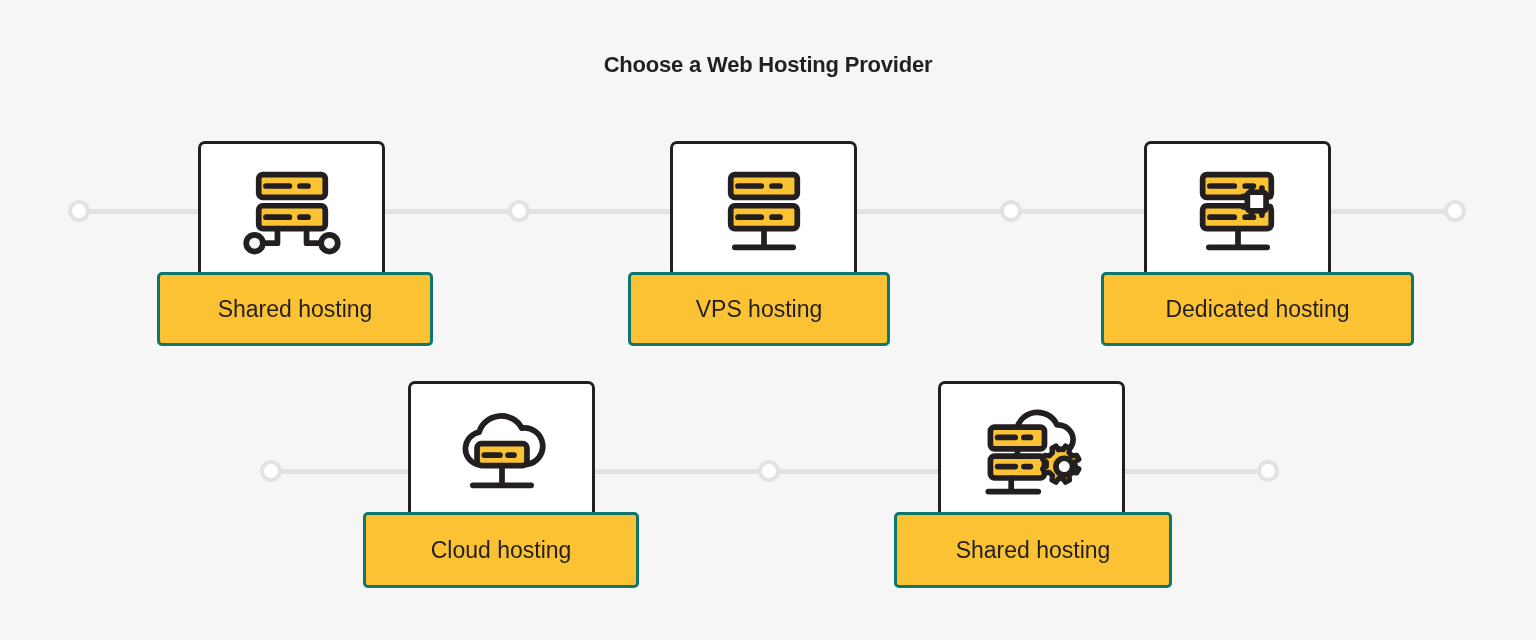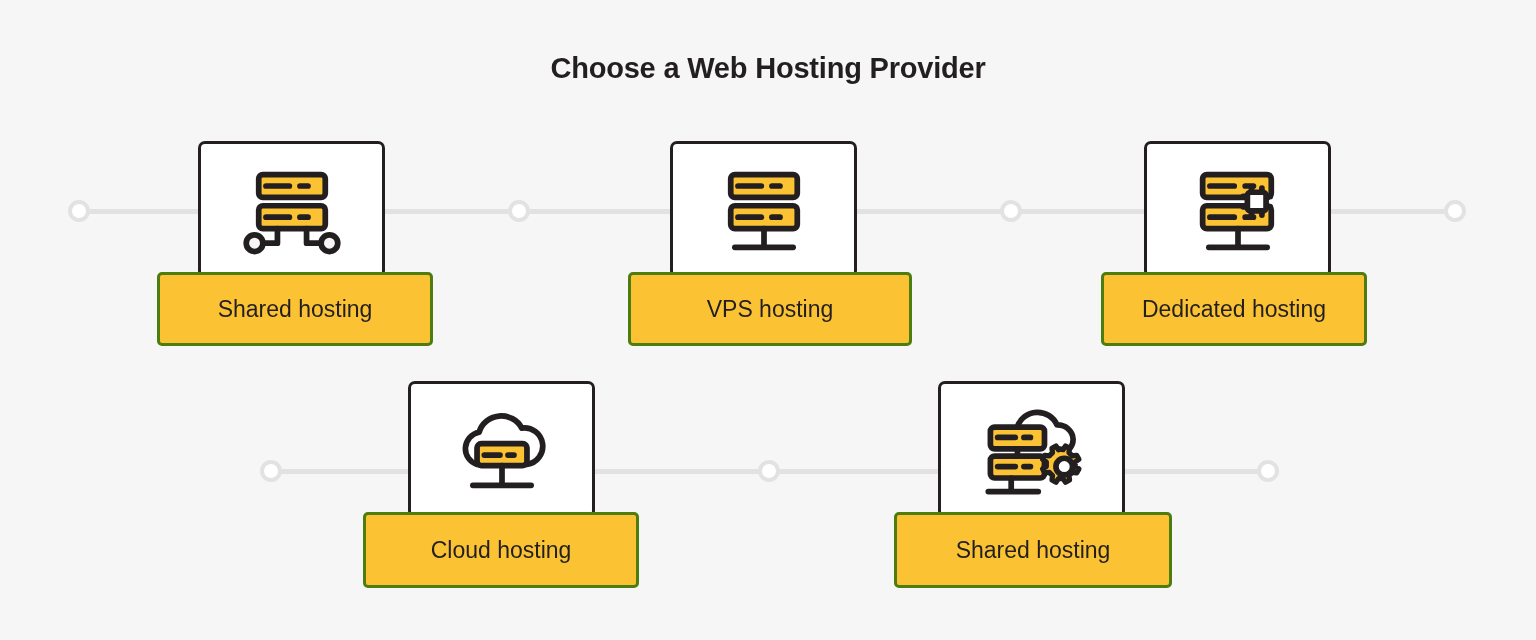--- a/index.html
+++ b/index.html
@@ -18,21 +18,21 @@
     width: 1536px;
     height: 640px;
     background: #f6f6f6;
   }
   .title {
     position: absolute;
     left: 0;
     top: 52px;
     width: 1536px;
     text-align: center;
-    font-size: 29px;
+    font-size: 22px;
     font-weight: bold;
     color: #231f20;
     letter-spacing: -0.2px;
   }
   
   .rail {
     position: absolute;
     height: 5px;
     background: #e2e2e2;
     border-radius: 3px;
@@ -62,21 +62,21 @@
     height: 100%;
     display: flex;
     align-items: flex-start;
     justify-content: center;
     padding-top: 16px;
     box-sizing: border-box;
   }
   .label {
     position: absolute;
     background: #fbc334;
-    border: 3px solid #4d7c0f;
+    border: 3px solid #0f766e;
     border-radius: 5px;
     box-sizing: border-box;
     display: flex;
     align-items: center;
     justify-content: center;
     color: #231f20;
     font-size: 23px;
     font-weight: normal;
   }
 </style>
@@ -126,21 +126,21 @@
             <line x1="25" y1="25" x2="47.44" y2="25"></line>
             <line x1="57.68" y1="25" x2="65.36" y2="25"></line>
             <rect x="18" y="44" width="64" height="22" rx="4" fill="#FBC334"></rect>
             <line x1="25" y1="55" x2="47.44" y2="55"></line>
             <line x1="57.68" y1="55" x2="65.36" y2="55"></line>
             <line x1="50" y1="66" x2="50" y2="82"></line>
             <line x1="22" y1="84" x2="78" y2="84"></line>
           </svg>
         </div>
       </div>
-      <div class="label" style="left: 628px; top: 272px; width: 284px; height: 74px;">
+      <div class="label" style="left: 628px; top: 272px; width: 262px; height: 74px;">
         <span>VPS hosting</span>
       </div>
       <div class="card" style="left: 1144px; top: 141px; width: 187px; height: 137px;">
         <div class="icon-wrap">
           <svg width="104" height="104" viewBox="0 0 100 100" xmlns="http://www.w3.org/2000/svg" fill="none" stroke="#231F20" stroke-width="5.5" stroke-linecap="round" stroke-linejoin="round">
             <rect x="16" y="14" width="66" height="22" rx="4" fill="#FBC334"></rect>
             <line x1="23" y1="25" x2="46.36" y2="25"></line>
             <line x1="56.92" y1="25" x2="64.84" y2="25"></line>
             <rect x="16" y="44" width="66" height="22" rx="4" fill="#FBC334"></rect>
             <line x1="23" y1="55" x2="46.36" y2="55"></line>
@@ -152,21 +152,21 @@
             <line x1="55" y1="35" x2="61" y2="35"></line>
             <line x1="55" y1="45" x2="61" y2="45"></line>
             <line x1="75" y1="35" x2="81" y2="35"></line>
             <line x1="75" y1="45" x2="81" y2="45"></line>
             <rect x="59" y="31" width="18" height="18" rx="3" fill="#ffffff"></rect>
             <line x1="50" y1="66" x2="50" y2="82"></line>
             <line x1="22" y1="84" x2="78" y2="84"></line>
           </svg>
         </div>
       </div>
-      <div class="label" style="left: 1101px; top: 272px; width: 266px; height: 74px;">
+      <div class="label" style="left: 1101px; top: 272px; width: 313px; height: 74px;">
         <span>Dedicated hosting</span>
       </div>
       <div class="card" style="left: 408px; top: 381px; width: 187px; height: 137px;">
         <div class="icon-wrap">
           <svg width="104" height="104" viewBox="0 0 100 100" xmlns="http://www.w3.org/2000/svg" fill="none" stroke="#231F20" stroke-width="5.5" stroke-linecap="round" stroke-linejoin="round">
             <path d="M26 62 a16 16 0 0 1 2 -31 a22 21 0 0 1 41 -4 a15 15 0 0 1 5 35 Z" fill="#ffffff"></path>
             <rect x="26" y="42" width="48" height="21" rx="4" fill="#FBC334"></rect>
             <line x1="33" y1="53" x2="48.08" y2="53"></line>
             <line x1="55.76" y1="53" x2="61.519999999999996" y2="53"></line>
             <line x1="50" y1="63" x2="50" y2="80"></line>

